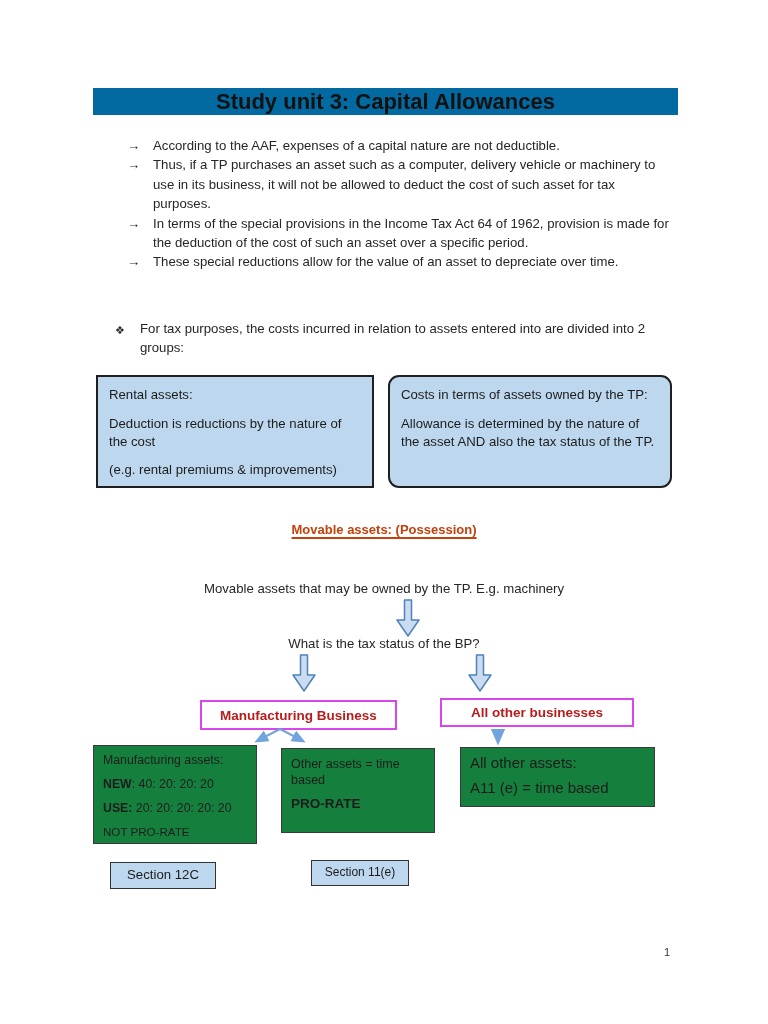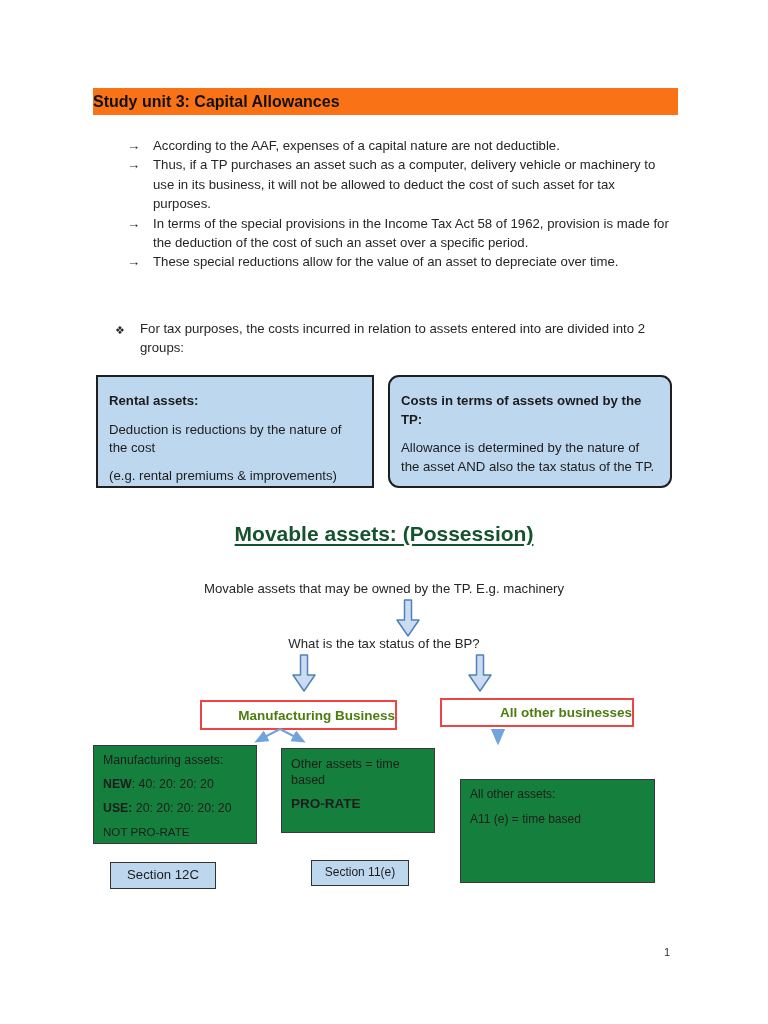--- a/index.html
+++ b/index.html
@@ -6,69 +6,69 @@
   html,body { background:#ffffff; }
   .page {
     position:relative; width:768px; height:1024px; background:#ffffff;
     font-family:"Liberation Sans", sans-serif; color:#222; overflow:hidden;
   }
   .abs { position:absolute; }
 
   
   .title-bar {
     left:93px; top:88px; width:585px; height:27px;
-    background:#f97316; 
-    font-weight:bold; font-size:16px; line-height:27px; color:#111;
+    background:#0369a1; text-align:center;
+    font-weight:bold; font-size:22px; line-height:27px; color:#111;
   }
 
   
   .bullets { left:127px; top:136px; width:545px; }
   .bullet-row { display:flex; font-size:13.2px; line-height:19.4px; color:#262626; }
   .bullet-row .marker { flex:0 0 26px; }
   .note-row { left:115px; top:319px; width:560px; display:flex; font-size:13.2px; line-height:19.4px; color:#262626; }
   .note-row .marker { flex:0 0 25px; font-size:11px; padding-top:2px; }
 
   
   .group-box {
     background:#bdd7ee; border:2px solid #1f1f1f;
     padding:9px 11px; font-size:13.2px; line-height:18.5px; color:#1c1c1c;
   }
-  .group-box .gb-title { font-weight:bold; margin-bottom:10px;margin-top:6px; }
+  .group-box .gb-title { font-weight:normal; margin-bottom:10px; }
   .group-box .gb-example { margin-top:9px; }
   .box-rental { left:96px; top:375px; width:278px; height:113px; }
   .box-owned  { left:388px; top:375px; width:284px; height:113px;border-radius:11px; }
 
   
   .movable-heading {
     left:0; top:522px; width:768px; text-align:center;
-    font-weight:bold; font-size:21px; color:#14532d;
+    font-weight:bold; font-size:13px; color:#c2410c;
     text-decoration:underline; text-underline-offset:3px; text-decoration-thickness:2px;
   }
   .center-text { left:0; width:768px; text-align:center; font-size:13.2px; color:#262626; }
   .subtext { top:581px; }
   .question { top:636px; }
 
   
   .white-box {
-    background:#ffffff; border:2px solid #ef4444; text-align:right;
-    font-weight:bold; font-size:13.5px; color:#4d7c0f;
+    background:#ffffff; border:2px solid #d946ef; text-align:center;
+    font-weight:bold; font-size:13.5px; color:#b91c1c;
   }
   .box-mb  { left:200px; top:700px; width:197px; height:30px; line-height:27px; }
   .box-aob { left:440px; top:698px; width:194px; height:29px; line-height:26px; }
 
   .gray-box {
     background:#15803d; border:1.5px solid #3a3a3a;
     padding:7px 9px; color:#1c1c1c;
   }
   .box-ma  { left:93px;  top:745px; width:164px; height:99px; font-size:12.3px; }
   .box-ma .line { margin-bottom:9px; line-height:15px; }
   .box-ma .note-line { font-size:11.6px; }
   .box-oa  { left:281px; top:748px; width:154px; height:85px; font-size:12.5px; line-height:16px; }
   .box-oa .emphasis { font-weight:bold; font-size:13.5px; margin-top:8px; }
-  .box-aoa { left:460px; top:747px; width:195px; height:104px; font-size:12px; line-height:15px;margin-top:32px; }
+  .box-aoa { left:460px; top:747px; width:195px; height:60px; font-size:15px; line-height:15px; }
   .box-aoa .line2 { margin-top:10px; }
 
   .section-box {
     background:#bdd7ee; border:1.5px solid #333; text-align:center; color:#1c1c1c;
   }
   .box-s12c { left:110px; top:862px; width:106px; height:27px; font-size:13.2px; line-height:24px; }
   .box-s11e { left:311px; top:860px; width:98px;  height:26px; font-size:12px;   line-height:23px; }
 
   .bold { font-weight:bold; }
 
@@ -92,21 +92,21 @@
     <div class="bullet-row">
       <span class="marker">→</span>
       <span>According to the AAF, expenses of a capital nature are not deductible.</span>
     </div>
     <div class="bullet-row">
       <span class="marker">→</span>
       <span>Thus, if a TP purchases an asset such as a computer, delivery vehicle or machinery to use in its business, it will not be allowed to deduct the cost of such asset for tax purposes.</span>
     </div>
     <div class="bullet-row">
       <span class="marker">→</span>
-      <span>In terms of the special provisions in the Income Tax Act 58 of 1962, provision is made for the deduction of the cost of such an asset over a specific period.</span>
+      <span>In terms of the special provisions in the Income Tax Act 64 of 1962, provision is made for the deduction of the cost of such an asset over a specific period.</span>
     </div>
     <div class="bullet-row">
       <span class="marker">→</span>
       <span>These special reductions allow for the value of an asset to depreciate over time.</span>
     </div>
   </div>
 
   <div class="abs note-row">
     <span class="marker">❖</span>
     <span>For tax purposes, the costs incurred in relation to assets entered into are divided into 2 groups:</span>

